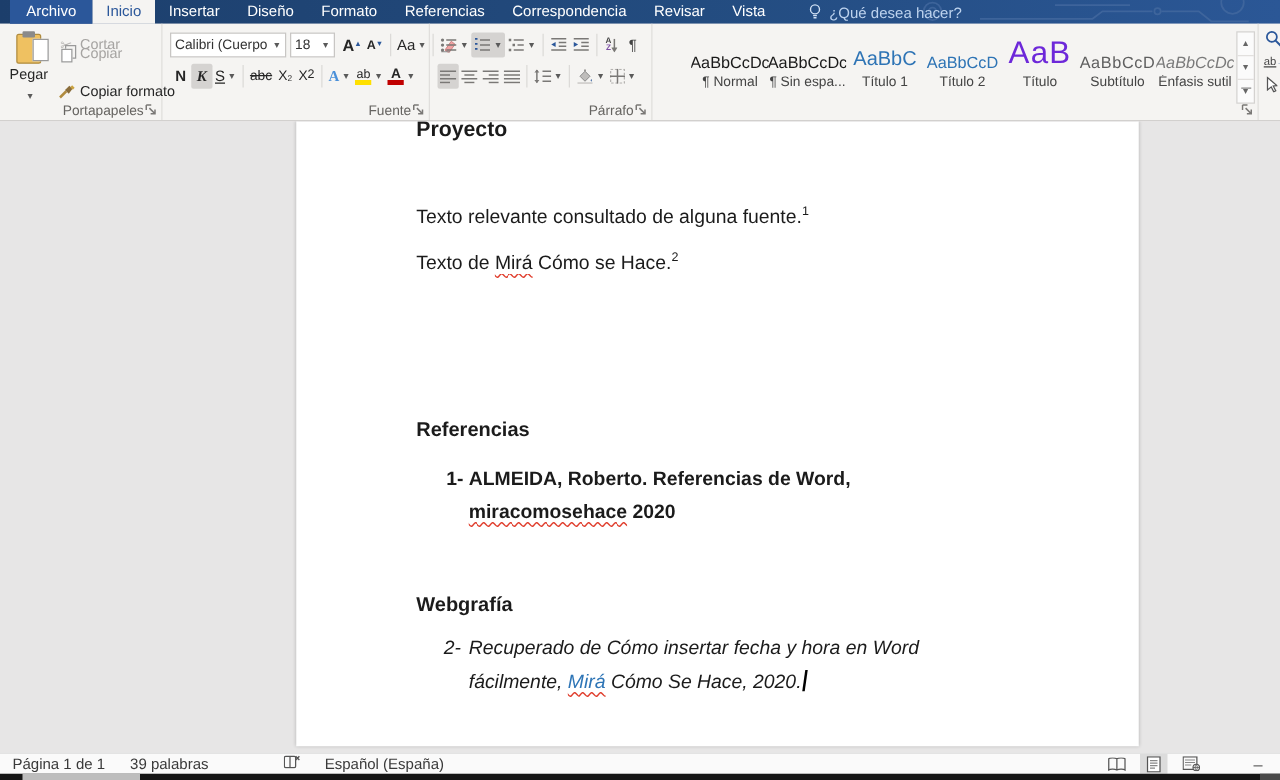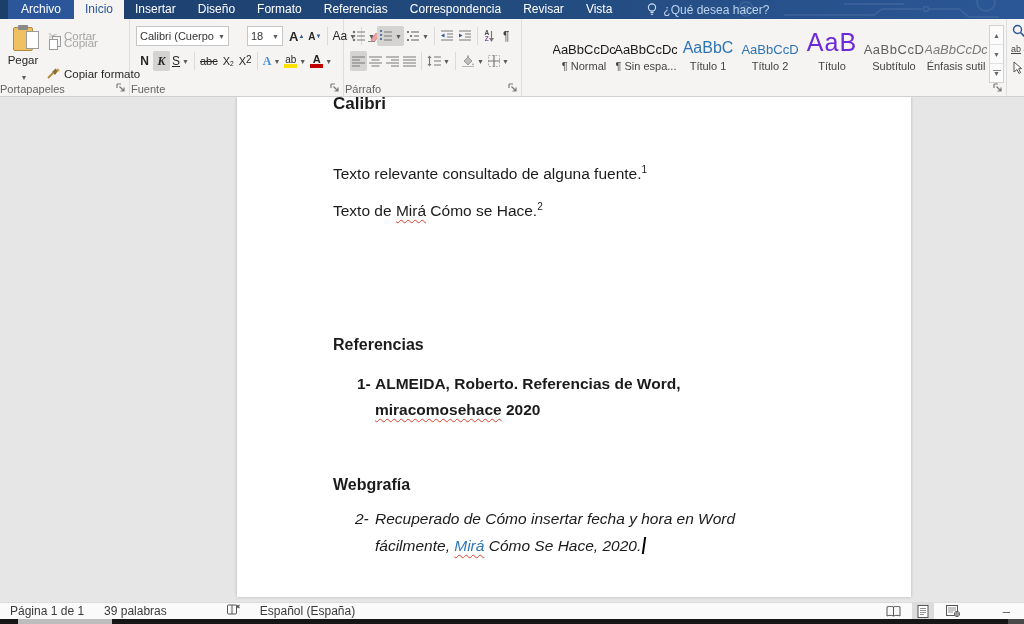--- a/index.html
+++ b/index.html
@@ -11,21 +11,21 @@
     background:linear-gradient(90deg,#1c3e6b 0%,#234c80 55%,#2b5796 100%);display:flex;align-items:stretch}
   .tabbar svg.decor{position:absolute;right:0;top:0;pointer-events:none}
   .tab{color:#fff;font-size:12px;line-height:19px;padding:0 11px;white-space:nowrap;position:relative;z-index:2}
   .tab.archivo{background:#2b579a;margin-left:8px;padding:0 13px}
   .tab.active{background:#f5f4f2;color:#2b579a}
   .tellme{display:flex;align-items:center;gap:6px;color:#bdd3ee;font-size:12px;padding:0 10px;margin-left:14px;z-index:2}
 
   
   .ribbon{position:absolute;top:19px;left:0;width:1024px;height:78px;background:#f5f4f2;border-bottom:1px solid #d2d0ce}
   .grp{position:absolute;top:0;height:77px;border-right:1px solid #e0dedc}
-  .grp-label{position:absolute;bottom:1px;left:0;right:14px;text-align:left;font-size:11px;color:#666461}
+  .grp-label{position:absolute;bottom:1px;left:0;right:14px;text-align:right;font-size:11px;color:#666461}
   .launcher{position:absolute;bottom:3px;right:3px;width:10px;height:10px;cursor:pointer}
   .row{position:absolute;display:flex;align-items:center}
   .dd{font-size:7px;color:#5a5a5a;margin-left:2px}
   .sep{width:1px;height:18px;background:#dcdad8;margin:0 3px}
   .tbtn{height:20px;min-width:17px;display:flex;align-items:center;justify-content:center;padding:0 2px;border-radius:2px;font-size:12px;color:#262626;cursor:pointer}
   .tbtn.sel{background:#d5d3d1}
   .combo{height:20px;background:#fff;border:1px solid #c8c6c4;display:flex;align-items:center;font-size:11px;color:#333;padding:0 3px;cursor:pointer}
   .combo .val{overflow:hidden;white-space:nowrap;flex:1}
 
   
@@ -161,21 +161,21 @@
         <path d="M3.5 3.5 L8 8 M8 4.5 V8 H4.5" class="ln"></path>
       </svg>
   </div>
 
   <div class="grp" style="left:131px;width:213px">
     <div class="row" style="top:7px;left:5px">
       <div class="combo" style="width:93px">
         <span class="val">Calibri (Cuerpo</span>
           <span class="dd">▼</span>
       </div>
-      <div class="combo" style="width:36px;margin-left:18px">
+      <div class="combo" style="width:36px;margin-left:3px">
         <span class="val">18</span>
           <span class="dd">▼</span>
       </div>
       <div class="tbtn" style="margin-left:4px">
         <span class="bN" style="font-size:13px">A</span>
           <span style="font-size:6px;color:#2b579a;vertical-align:top">▲</span>
       </div>
       <div class="tbtn">
         <span class="bN" style="font-size:10px">A</span>
           <span style="font-size:6px;color:#2b579a;vertical-align:top">▼</span>
@@ -414,21 +414,21 @@
       <svg width="10" height="13" viewBox="0 0 10 13">
           <path d="M2 1 L2 11 L5 8.5 L7 12.5 L8.6 11.6 L6.6 7.8 L9.5 7.5 Z" fill="#fff" stroke="#555" stroke-width="1"></path>
         </svg>
     </div>
   </div>
 </div>
 
 <div class="docarea">
   <div class="page">
 
-    <div class="doc-h" style="top:-3px">Calibri</div>
+    <div class="doc-h" style="top:-3px">Proyecto</div>
 
     <div class="doc-p" style="top:67px">
       <span>Texto relevante consultado de alguna fuente.</span><sup>1</sup>
     </div>
 
     <div class="doc-p" style="top:104px">
       <span>Texto de </span><span class="sq">Mirá</span><span> Cómo se Hace.</span><sup>2</sup>
     </div>
 
     <div class="doc-h" style="top:239px;font-size:16px">Referencias</div>

